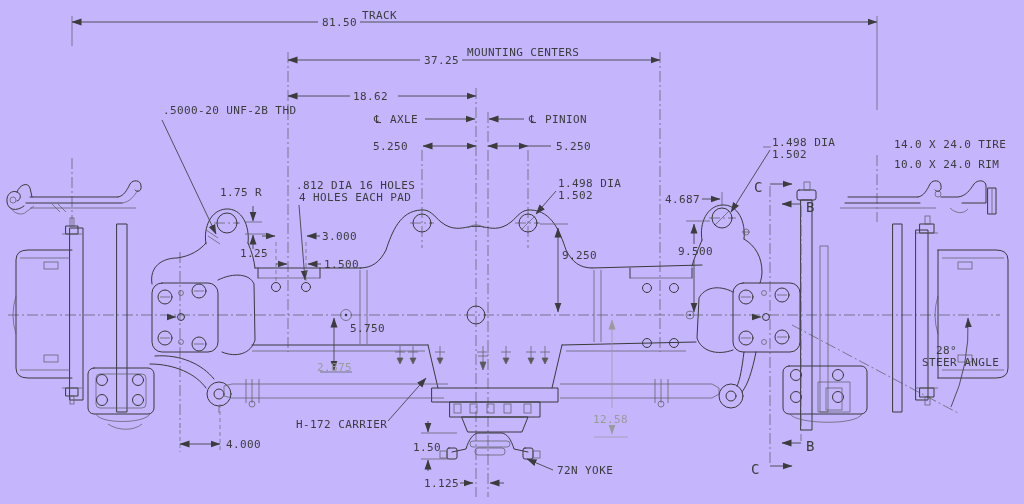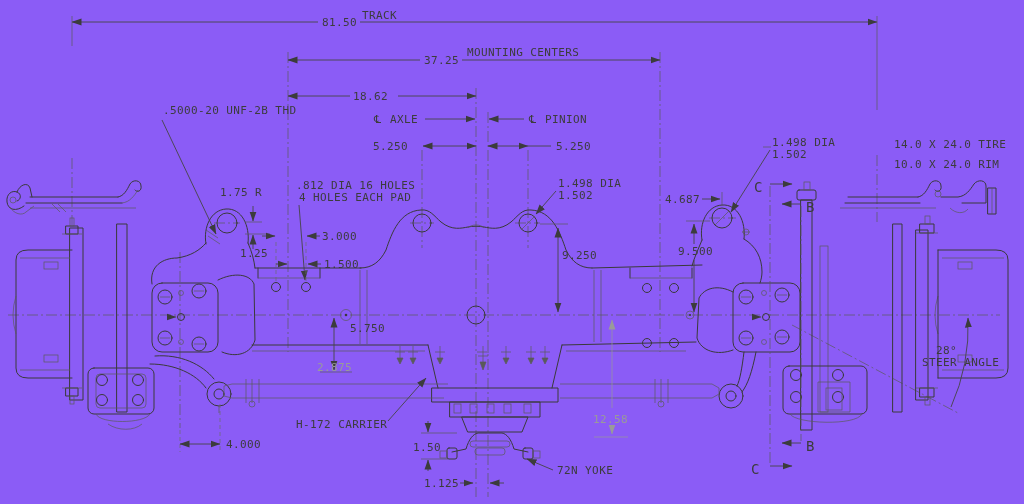--- a/index.html
+++ b/index.html
@@ -1,16 +1,16 @@
 <!DOCTYPE html>
 <html><head>
 <meta charset="utf-8">
 <style>
   html,body{margin:0;padding:0;background:#ffffff;}
-  #stage{position:relative;width:1024px;height:504px;background:#8b5cf6;overflow:hidden;
+  #stage{position:relative;width:1024px;height:504px;background:#c4b5fd;overflow:hidden;
          font-family:"DejaVu Sans Mono","Liberation Mono",monospace;}
   svg{position:absolute;left:0;top:0;}
   .ln{stroke:#3a3a3a;stroke-width:1;fill:none;stroke-linecap:round;stroke-linejoin:round;}
   .thin{stroke:#5a5a5a;stroke-width:0.7;fill:none;}
   .cl{stroke:#5a5a5a;stroke-width:0.7;fill:none;stroke-dasharray:11 3 2 3;}
   .dim{stroke:#454545;stroke-width:0.9;fill:none;}
   .ext{stroke:#6a6a6a;stroke-width:0.7;fill:none;stroke-dasharray:4 3;}
   .gry{stroke:#9a9a9a;}
   text.t{font-family:"DejaVu Sans Mono","Liberation Mono",monospace;font-size:11px;
          fill:#3c3c3c;letter-spacing:0.4px;}

